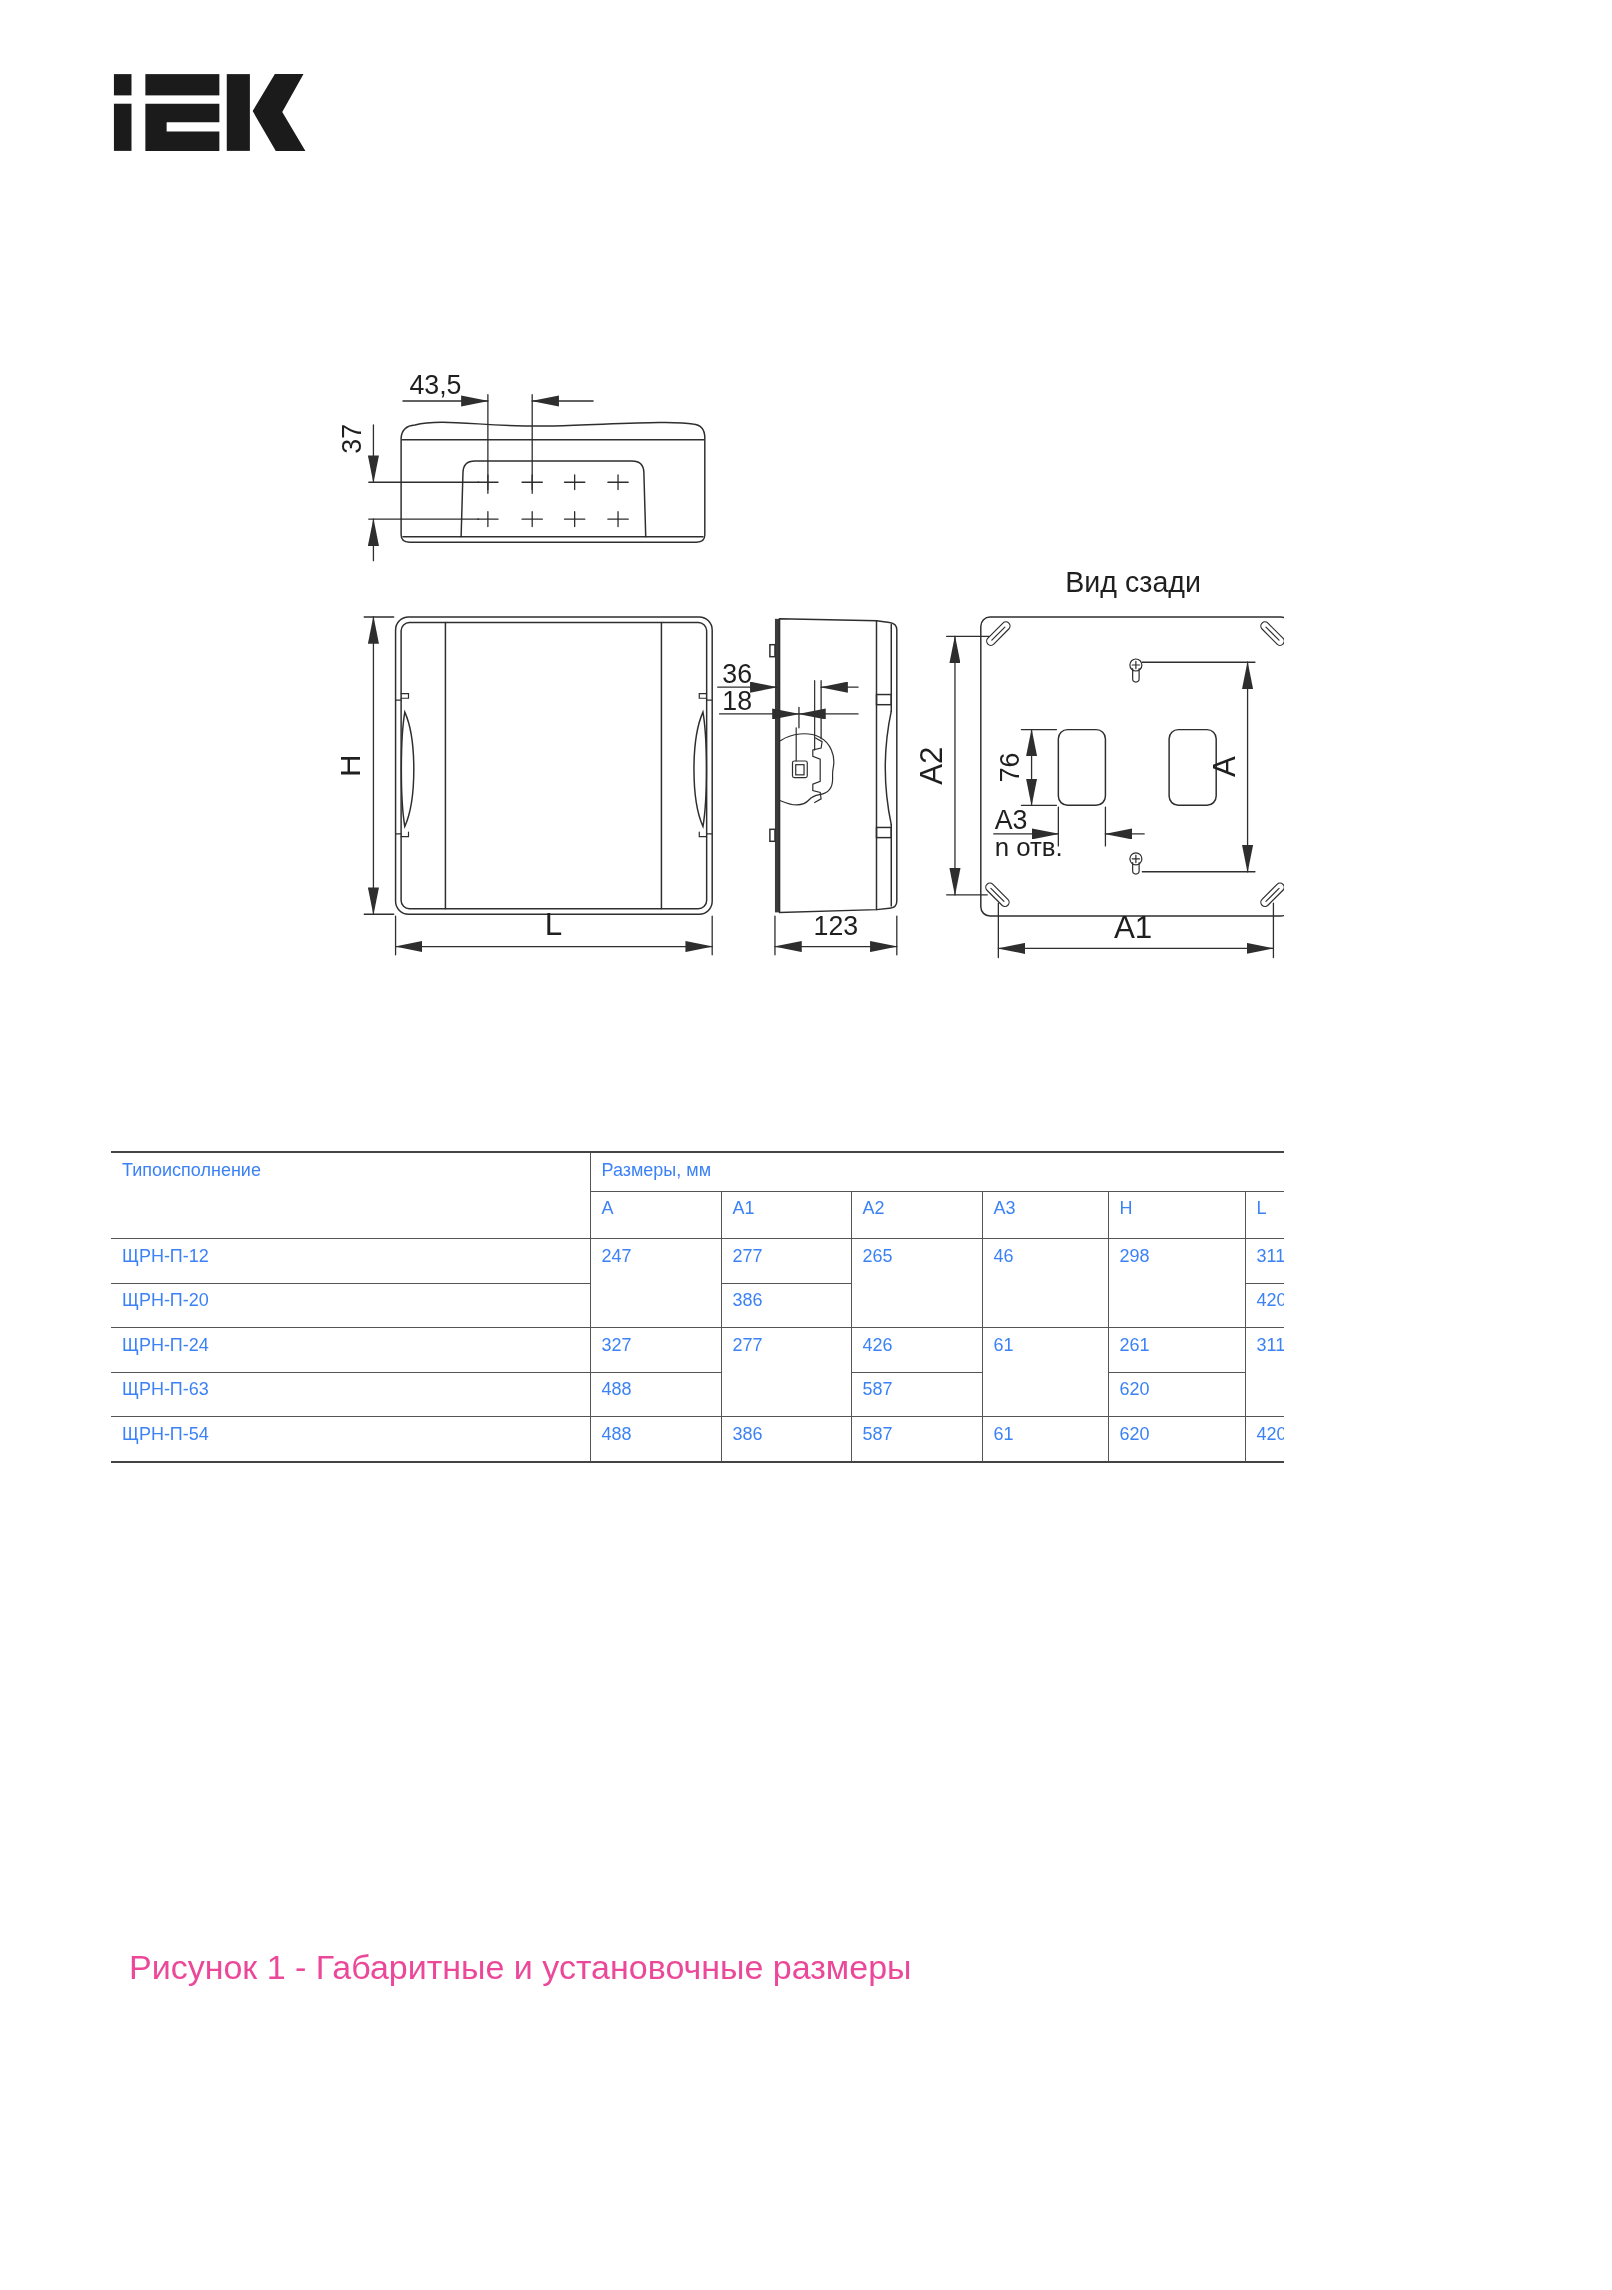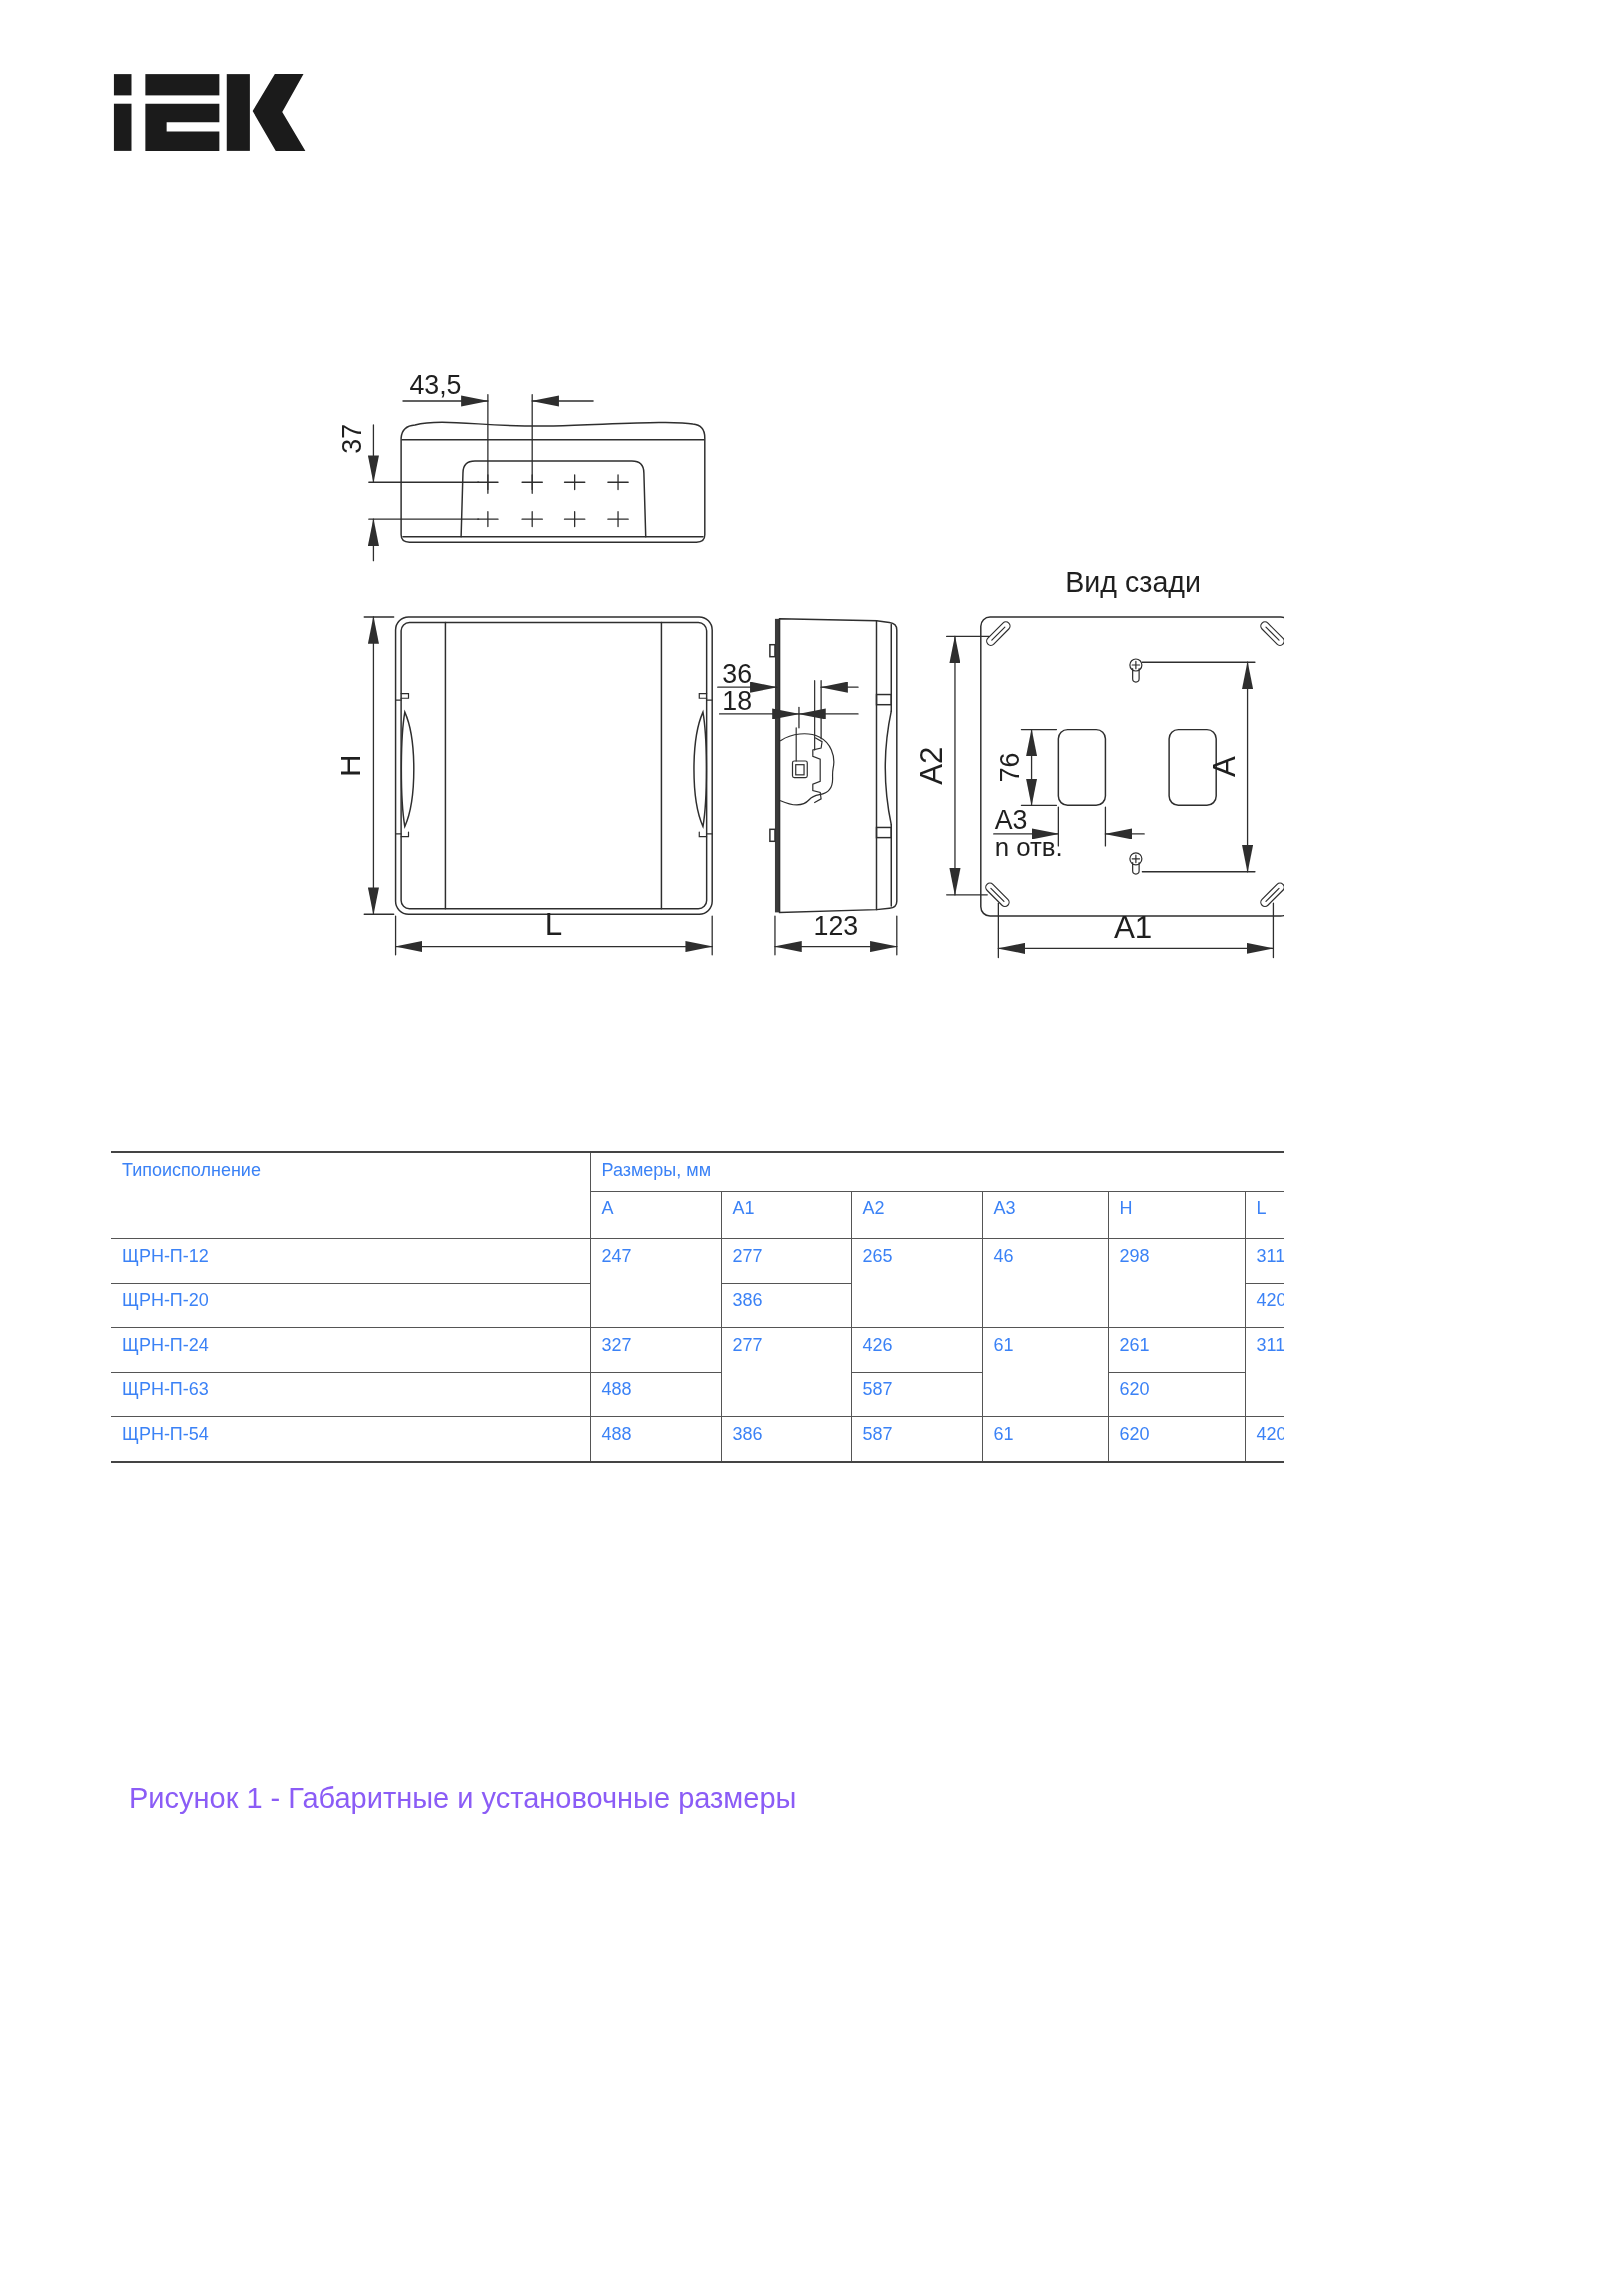--- a/index.html
+++ b/index.html
@@ -34,22 +34,22 @@
   }
   .spec-table .topline{border-top:2.8px solid #444;}
   .spec-table .vline{border-left:1.8px solid #555;margin-left:31px;}
   .spec-table tr.h1 th{height:31px;}
   .spec-table tr.h2 th{height:40px;}
   .spec-table tr.dr td{height:37px;}
   .spec-table td.nbottom{vertical-align:bottom;padding-bottom:8.3px;}
   .spec-table tr.last td{border-bottom:2.8px solid #444;}
 
   .caption{
-    position:absolute;left:129px;top:1782px;
-    font-size:29px;color:#8b5cf6;letter-spacing:0px;
+    position:absolute;left:129px;top:1948px;
+    font-size:34px;color:#ec4899;letter-spacing:0px;
   }
 </style>
 </head>
 <body>
 
 <div class="page">
 
   <svg class="logo" width="197" height="77" viewBox="0 0 213 83" aria-label="IEK">
     <g fill="#1b1b1b">
       <rect x="1" y="0" width="19" height="23"></rect>

